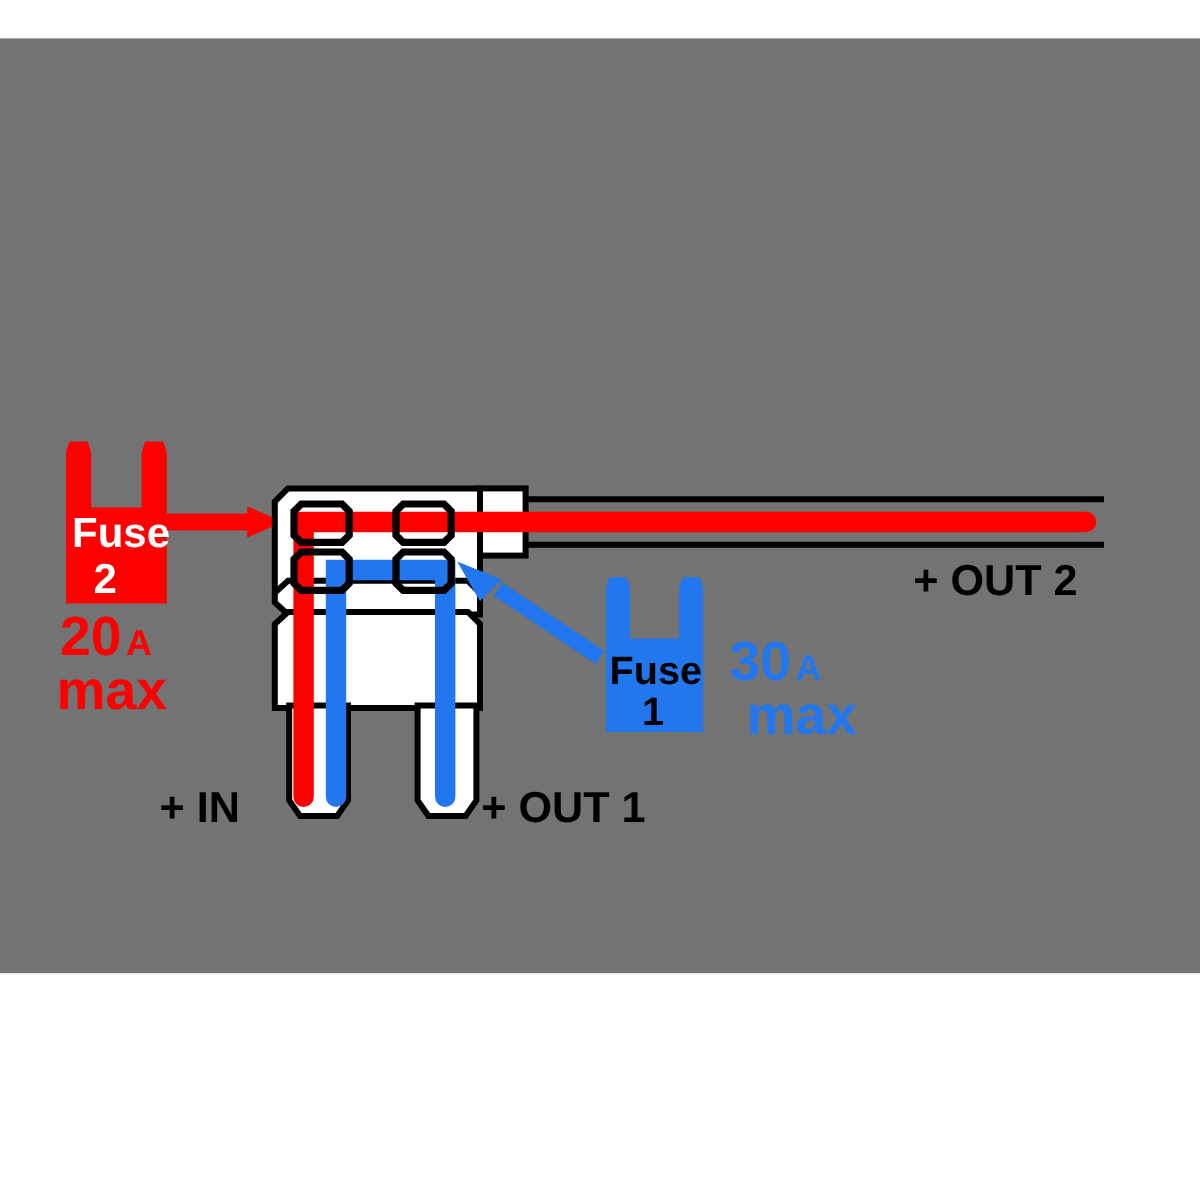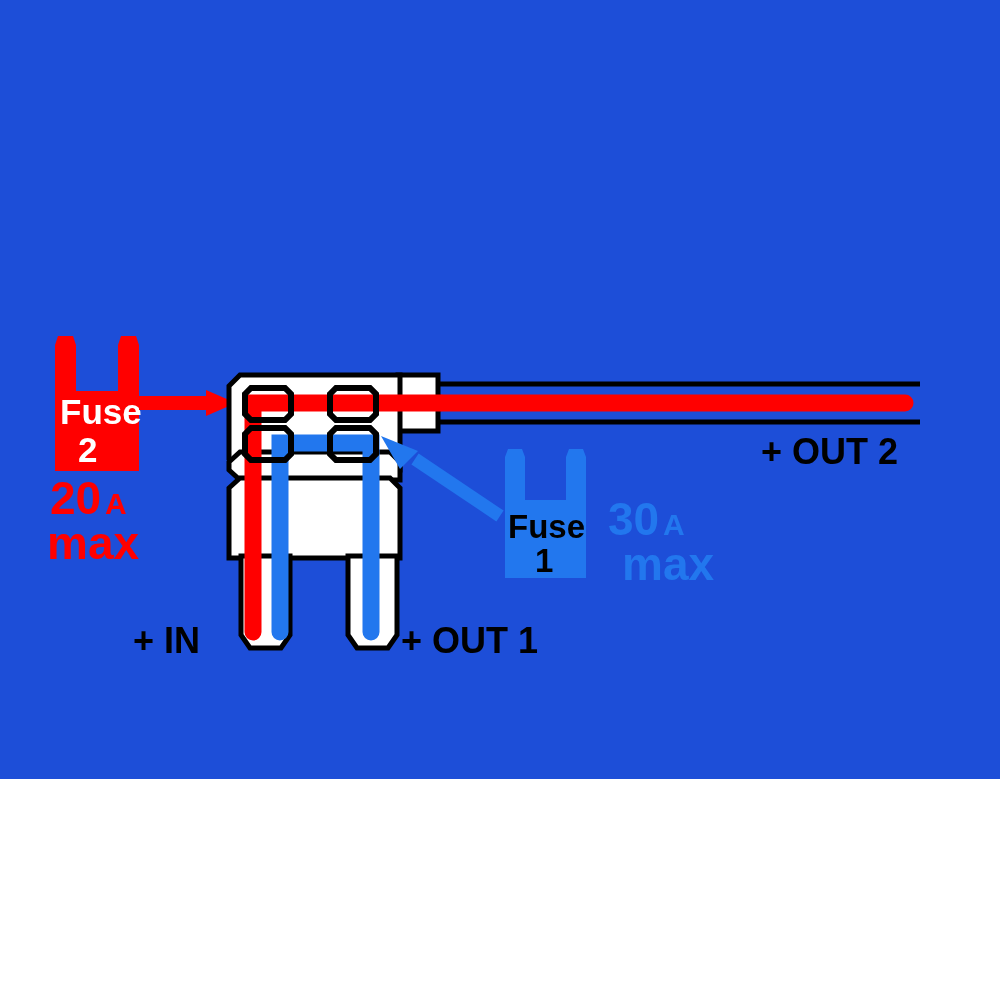--- a/index.html
+++ b/index.html
@@ -10,21 +10,22 @@
   body {
     width: 1000px;
     height: 1000px;
     font-family: "Liberation Sans", sans-serif;
     overflow: hidden;
   }
   #diagram-root {
     position: relative;
     width: 1000px;
     height: 779px;
-    background: #1d4ed8;
+    background: #737373;
+    margin-top: 32px;
   }
   svg#wiring-svg {
     position: absolute;
     top: 0;
     left: 0;
     width: 1000px;
     height: 1000px;
     display: block;
   }
   .svg-text {

